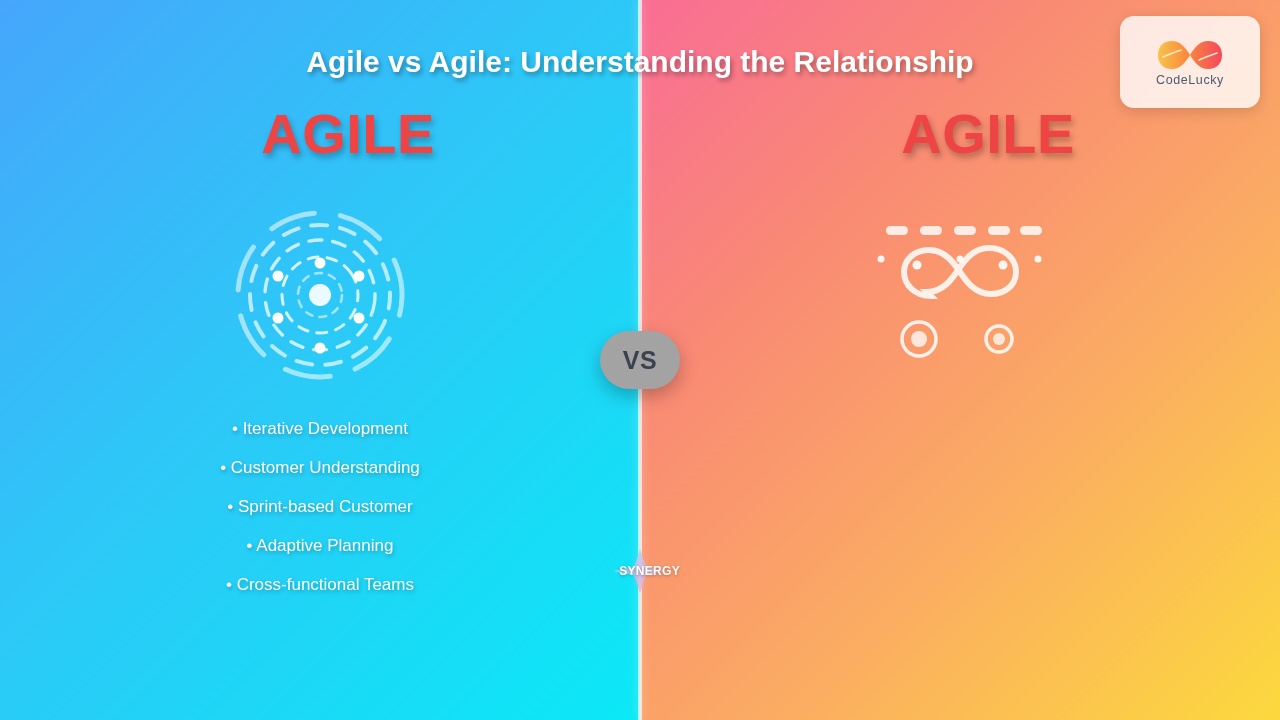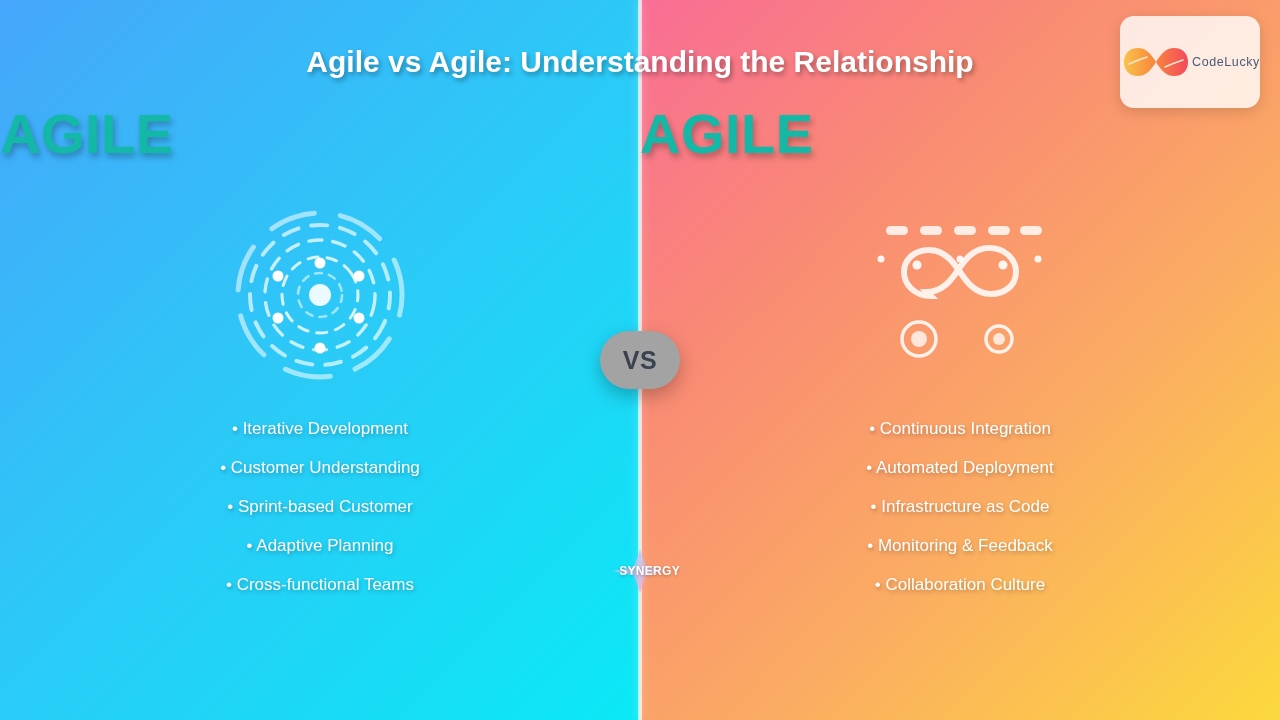--- a/index.html
+++ b/index.html
@@ -30,22 +30,22 @@
   .title{
     position:absolute; top:42px; left:50%; transform:translateX(-50%);
     width:720px; text-align:center;
     font-size:30px; font-weight:bold; color:#fff; line-height:1.35;
     text-shadow:2px 3px 5px rgba(0,0,0,.33);
     z-index:6;
   }
 
   
   .side-heading{
-    position:absolute; top:101px; width:696px; text-align:left;
-    font-size:56px; font-weight:bold; color:#14b8a6; letter-spacing:.5px;
+    position:absolute; top:101px; width:696px; text-align:center;
+    font-size:56px; font-weight:bold; color:#ef4444; letter-spacing:.5px;
     text-shadow:2px 4px 6px rgba(0,0,0,.28);
     z-index:5;
   }
   .heading-left{ left:0; }
   .heading-right{ left:640px; }
 
   
   .icon-wrap{ position:absolute; top:200px; width:185px; height:190px; z-index:4; }
   .icon-left{ left:228px; }
   .icon-right{ left:868px; }
@@ -83,21 +83,21 @@
   .synergy .label{
     position:relative; font-size:12px; font-weight:bold; color:#fff;
     letter-spacing:.3px; text-shadow:0 1px 3px rgba(0,0,0,.3);
   }
 
   
   .brand{
     position:absolute; right:20px; top:16px; width:140px; height:92px;
     border-radius:14px; background:rgba(255,255,255,.80);
     box-shadow:0 4px 14px rgba(0,0,0,.14);
-    display:flex; align-items:center; justify-content:center;
+    display:flex; flex-direction:column; align-items:center; justify-content:center;
     gap:0; z-index:12;
   }
   .brand-name{
     font-size:12.5px; color:#4a5a74; letter-spacing:.6px;
   }
 </style>
 </head>
 <body>
 
 <div class="stage">
@@ -162,27 +162,20 @@
   </div>
 
   <div class="features features-left">
     <div class="feature">• Iterative Development</div>
     <div class="feature">• Customer Understanding</div>
     <div class="feature">• Sprint-based Customer</div>
     <div class="feature">• Adaptive Planning</div>
     <div class="feature">• Cross-functional Teams</div>
   </div>
 
-  <div class="features features-right">
-    <div class="feature">• Continuous Integration</div>
-    <div class="feature">• Automated Deployment</div>
-    <div class="feature">• Infrastructure as Code</div>
-    <div class="feature">• Monitoring &amp; Feedback</div>
-    <div class="feature">• Collaboration Culture</div>
-  </div>
 
   <div class="vs-badge">VS</div>
 
   <div class="synergy">
     <svg class="spark" width="62" height="46" viewBox="0 0 62 46">
       <defs>
         <linearGradient id="sg" x1="0" y1="0" x2="1" y2="1">
           <stop offset="0%" stop-color="#9fd8ff"></stop>
           <stop offset="100%" stop-color="#ff9ec4"></stop>
         </linearGradient>

